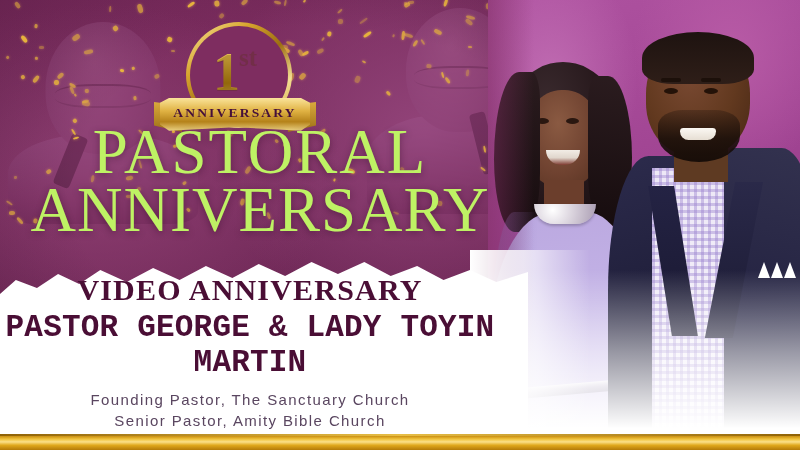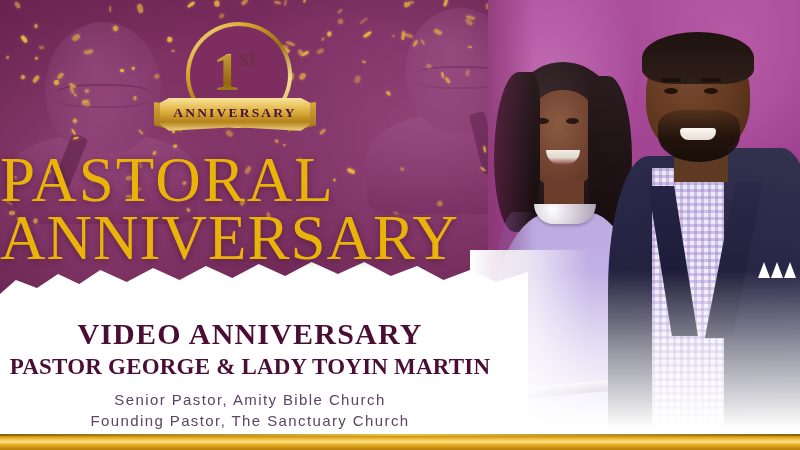--- a/index.html
+++ b/index.html
@@ -270,38 +270,37 @@
     background:linear-gradient(180deg,#D9A93C 0%,#9C6F15 100%);
   }
   #badge .tail-l{left:-6px;-webkit-clip-path:polygon(0 0,100% 12%,100% 100%,0 78%);
                  clip-path:polygon(0 0,100% 12%,100% 100%,0 78%);}
   #badge .tail-r{left:128px;-webkit-clip-path:polygon(0 12%,100% 0,100% 78%,0 100%);
                  clip-path:polygon(0 12%,100% 0,100% 78%,0 100%);}
 
   
   #headline{
     position:absolute;left:0;top:124px;width:520px;
-    font-family:"Liberation Serif",serif;
-    color:#eab308;line-height:.92;
+    text-align:center;font-family:"Liberation Serif",serif;
+    color:#bef264;line-height:.92;
     text-shadow:0 2px 7px rgba(50,12,40,.45);
-    margin-top:28px;
   }
   #headline .l1{display:block;font-size:63px;letter-spacing:2px;font-weight:400;}
   #headline .l2{display:block;font-size:63px;letter-spacing:1px;font-weight:400;}
 
   
   #panel-text{
     position:absolute;left:0;bottom:18px;width:500px;text-align:center;
   }
   #panel-text .video{
     font-family:"Liberation Serif",serif;font-weight:700;font-size:30px;
     color:#4A0E35;letter-spacing:1.2px;margin-bottom:3px;
   }
   #panel-text .names{
-    font-family:Liberation Serif, serif;font-weight:700;font-size:23px;
+    font-family:Liberation Mono, monospace;font-weight:700;font-size:31px;
     color:#4A0E35;letter-spacing:.2px;margin-bottom:9px;
   }
   #panel-text .sub{
     font-family:"Liberation Sans",sans-serif;font-size:15px;
     color:#5A4660;letter-spacing:1.4px;line-height:1.45;
   }
 
   
   #gold-bar{
     position:absolute;left:0;bottom:0;width:800px;height:14px;
@@ -614,19 +613,19 @@
   </div>
 
   <div id="headline">
     <span class="l1">PASTORAL</span>
     <span class="l2">ANNIVERSARY</span>
   </div>
 
   <div id="panel-text">
     <div class="video">VIDEO ANNIVERSARY</div>
     <div class="names">PASTOR GEORGE &amp; LADY TOYIN MARTIN</div>
+    <div class="sub">Founding Pastor, The Sanctuary Church</div>
     <div class="sub">Senior Pastor, Amity Bible Church</div>
-    <div class="sub">Founding Pastor, The Sanctuary Church</div>
   </div>
 
   <div id="gold-bar-edge"></div>
   <div id="gold-bar"></div>
 </div>
 
 </body></html>

